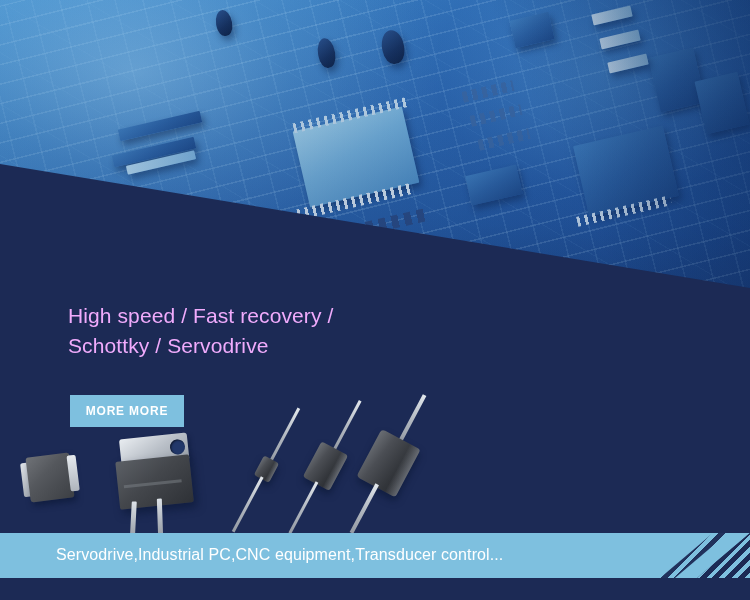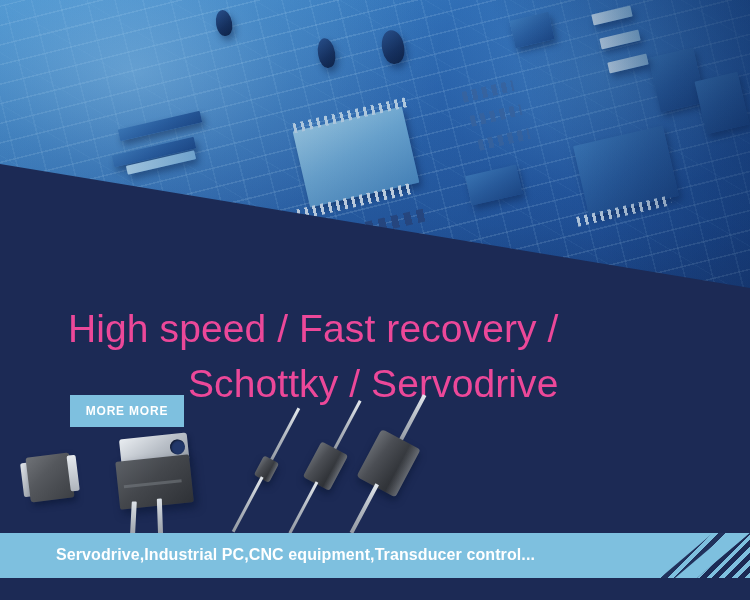--- a/index.html
+++ b/index.html
@@ -119,26 +119,25 @@
     left: 68px; top: 232px;
     color: #ffffff;
     font-size: 57px;
     font-weight: 700;
     letter-spacing: -0.5px;
     line-height: 1.05;
   }
   .subtitle {
     position: absolute;
     left: 68px; top: 301px;
-    color: #ec4899;
-    font-size: 39px;
+    color: #f0abfc;
+    font-size: 21px;
     font-weight: 400;
     line-height: 1.42;
     letter-spacing: 0.1px;
-    text-align: right;
   }
   .subtitle .line { display: block; }
 
   
   .view-more {
     position: absolute;
     left: 70px; top: 395px;
     width: 114px; height: 32px;
     background: #7ec0df;
     border: none;
@@ -273,21 +272,21 @@
     left: 0; top: 533px;
     width: 750px; height: 45px;
     background: #7ec0df;
     clip-path: polygon(0 0, 750px 0, 750px 0, 697px 45px, 0 45px);
   }
   .bottom-bar-text {
     position: absolute;
     left: 56px; top: 544px;
     color: #ffffff;
     font-size: 16px;
-    font-weight: 700;
+    font-weight: 400;
     letter-spacing: 0.1px;
     line-height: 22px;
   }
   .bar-stripes {
     position: absolute;
     left: 660px; top: 533px;
     width: 90px; height: 45px;
     background-image: repeating-linear-gradient(-45deg,
         #7ec0df 0px, #7ec0df 4px,
         #1c2a55 4px, #1c2a55 9px);

